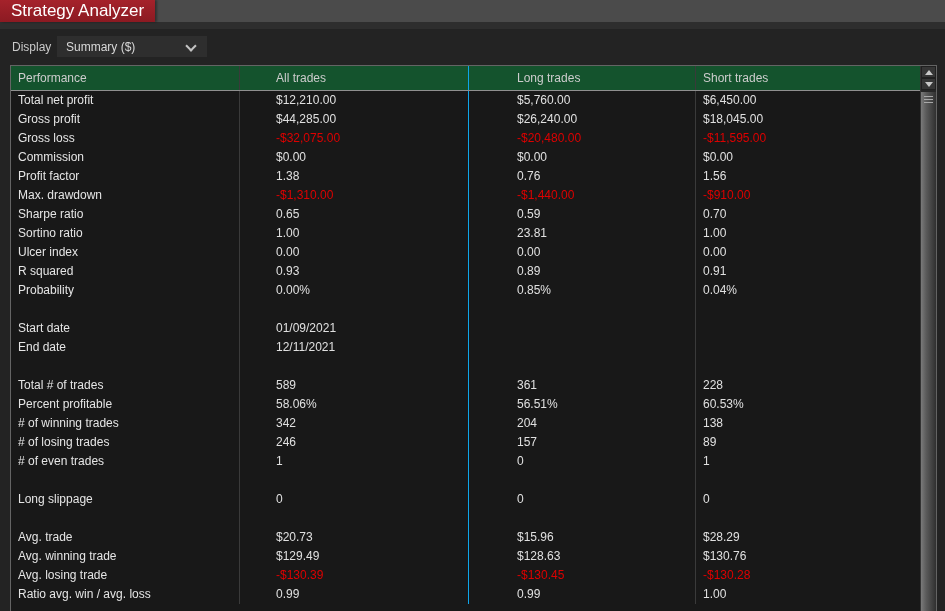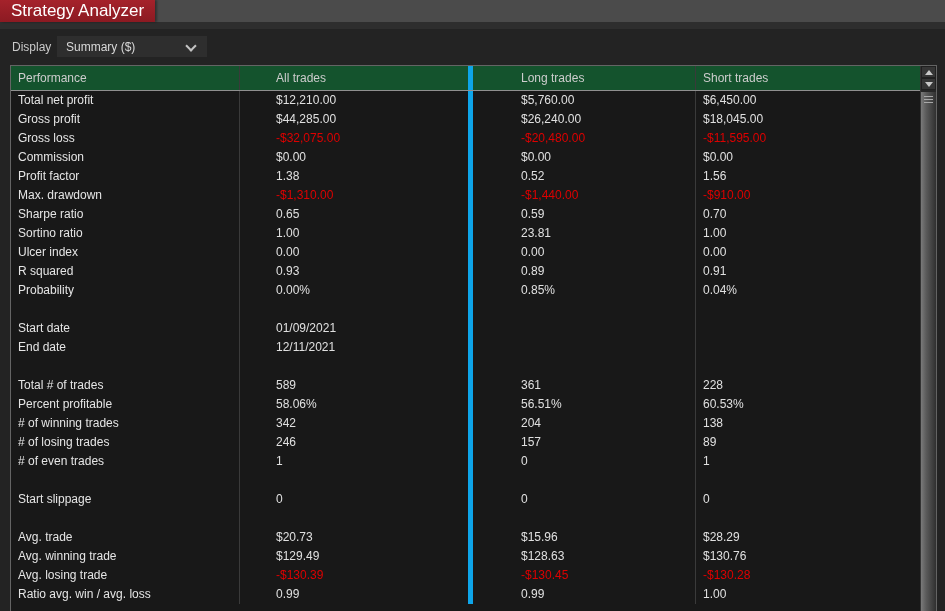--- a/index.html
+++ b/index.html
@@ -61,21 +61,21 @@
     color:#cdcdcd; line-height:25px; padding-left:7px;
     overflow:hidden; white-space:nowrap;
   }
   .g-row { display:flex; height:19px; }
   .g-cell {
     line-height:19px; padding-left:7px;
     overflow:hidden; white-space:nowrap;
   }
   .c0 { width:228px; }
   .c1 { width:229px; border-left:1px solid #3a3a3a;padding-left:36px; }
-  .c2 { width:227px; border-left:5px solid #0ea5e9;padding-left:48px; }
+  .c2 { width:227px; border-left:1px solid #0ea5e9;padding-left:48px; }
   .c3 { flex:1; border-left:1px solid #3a3a3a; }
   .lbl { color:#e5e5e5; }
   .val { color:#e0e0e0; }
   .neg { color:#dd0000; }
 
   
   .vscroll {
     position:absolute; top:0; right:0; bottom:0; width:16px;
     background:#262626; border-left:1px solid #333;
   }
@@ -141,21 +141,21 @@
         </div>
         <div class="g-row">
           <div class="g-cell c0 lbl">Commission</div>
           <div class="g-cell c1 val">$0.00</div>
           <div class="g-cell c2 val">$0.00</div>
           <div class="g-cell c3 val">$0.00</div>
         </div>
         <div class="g-row">
           <div class="g-cell c0 lbl">Profit factor</div>
           <div class="g-cell c1 val">1.38</div>
-          <div class="g-cell c2 val">0.52</div>
+          <div class="g-cell c2 val">0.76</div>
           <div class="g-cell c3 val">1.56</div>
         </div>
         <div class="g-row">
           <div class="g-cell c0 lbl">Max. drawdown</div>
           <div class="g-cell c1 val neg">-$1,310.00</div>
           <div class="g-cell c2 val neg">-$1,440.00</div>
           <div class="g-cell c3 val neg">-$910.00</div>
         </div>
         <div class="g-row">
           <div class="g-cell c0 lbl">Sharpe ratio</div>
@@ -241,21 +241,21 @@
           <div class="g-cell c2 val">0</div>
           <div class="g-cell c3 val">1</div>
         </div>
         <div class="g-row">
           <div class="g-cell c0 lbl"></div>
           <div class="g-cell c1 val"></div>
           <div class="g-cell c2 val"></div>
           <div class="g-cell c3 val"></div>
         </div>
         <div class="g-row">
-          <div class="g-cell c0 lbl">Start slippage</div>
+          <div class="g-cell c0 lbl">Long slippage</div>
           <div class="g-cell c1 val">0</div>
           <div class="g-cell c2 val">0</div>
           <div class="g-cell c3 val">0</div>
         </div>
         <div class="g-row">
           <div class="g-cell c0 lbl"></div>
           <div class="g-cell c1 val"></div>
           <div class="g-cell c2 val"></div>
           <div class="g-cell c3 val"></div>
         </div>

